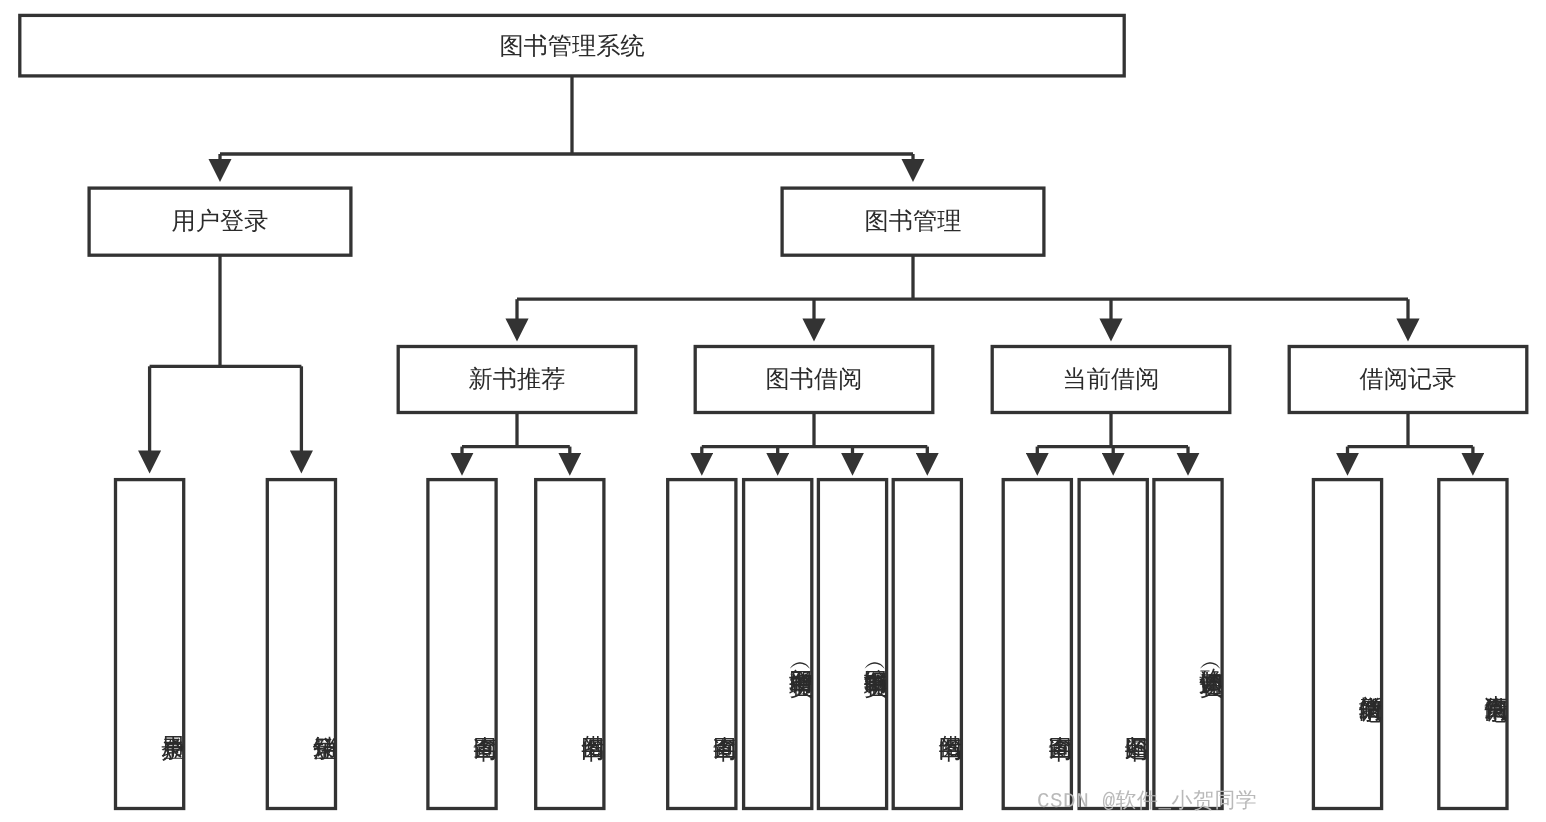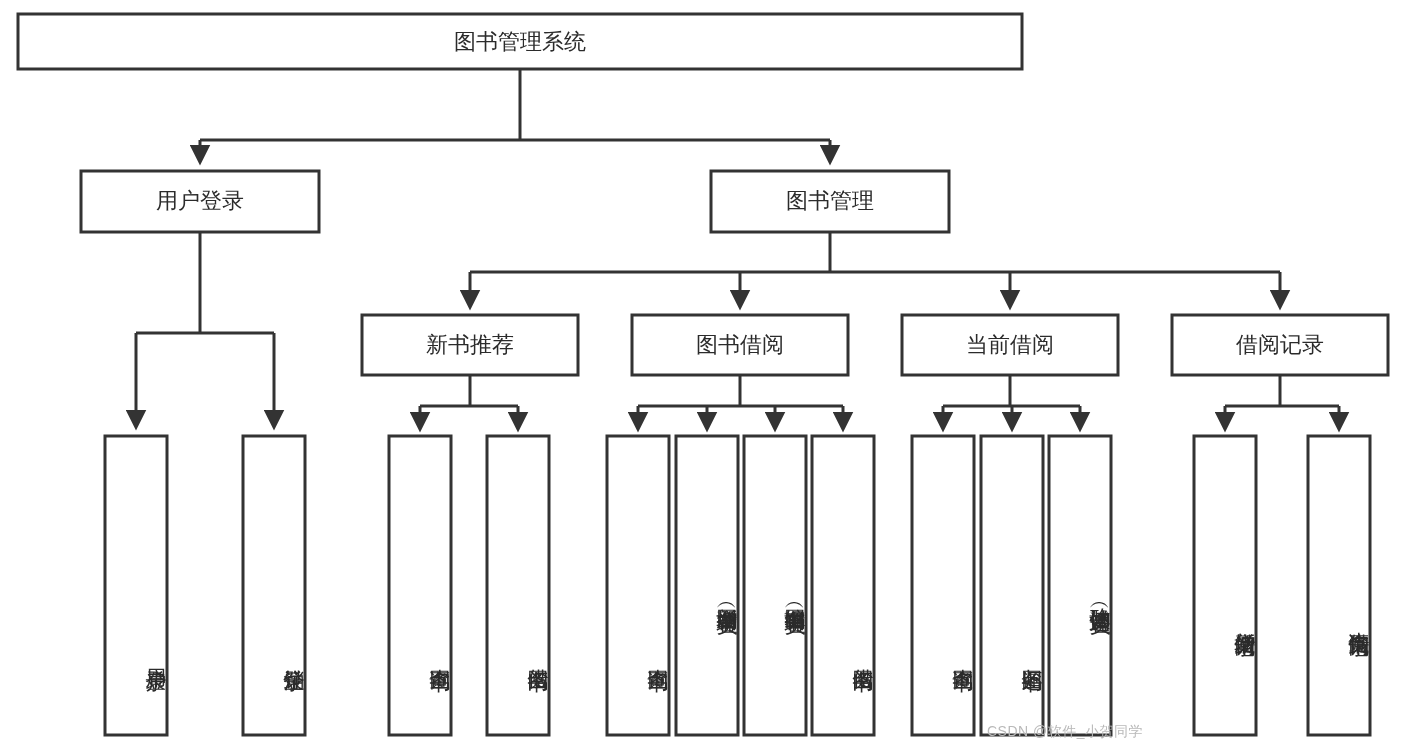--- a/index.html
+++ b/index.html
@@ -61,22 +61,22 @@
     display: flex;
     align-items: flex-start;
     justify-content: center;
     white-space: nowrap;
     pointer-events: none;
   }
   .watermark {
     position: absolute;
     right: 10px;
     bottom: 6px;
-    font-family: Liberation Sans, sans-serif;
-    font-size: 14px;
+    font-family: Liberation Mono, monospace;
+    font-size: 19px;
     color: #b9b9b9;
     letter-spacing: 0.5px;
     white-space: nowrap;
   }
 </style>
 </head>
 <body>
 
 <div id="diagram-root">
 

